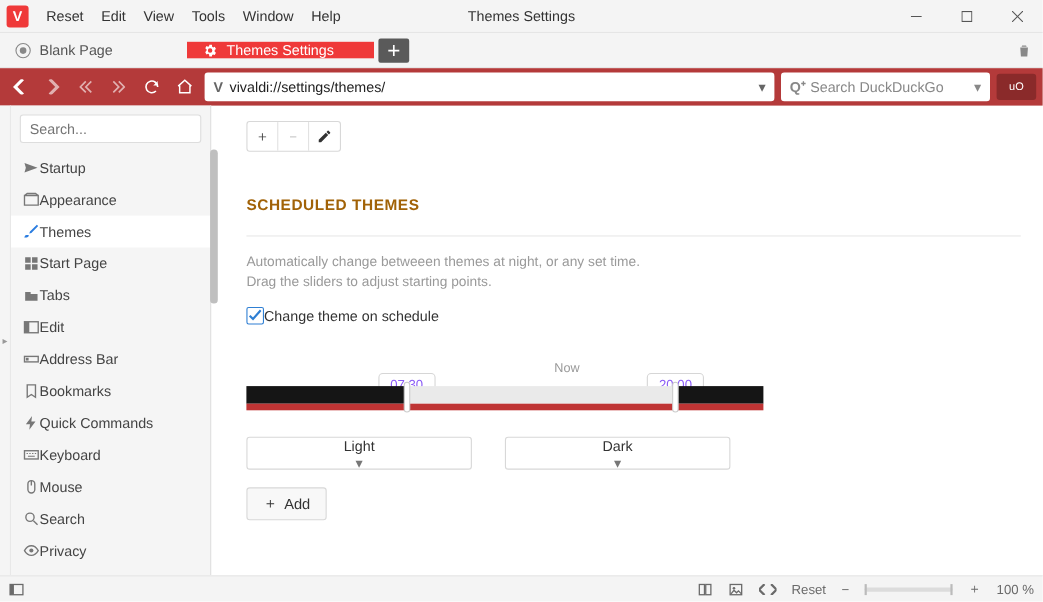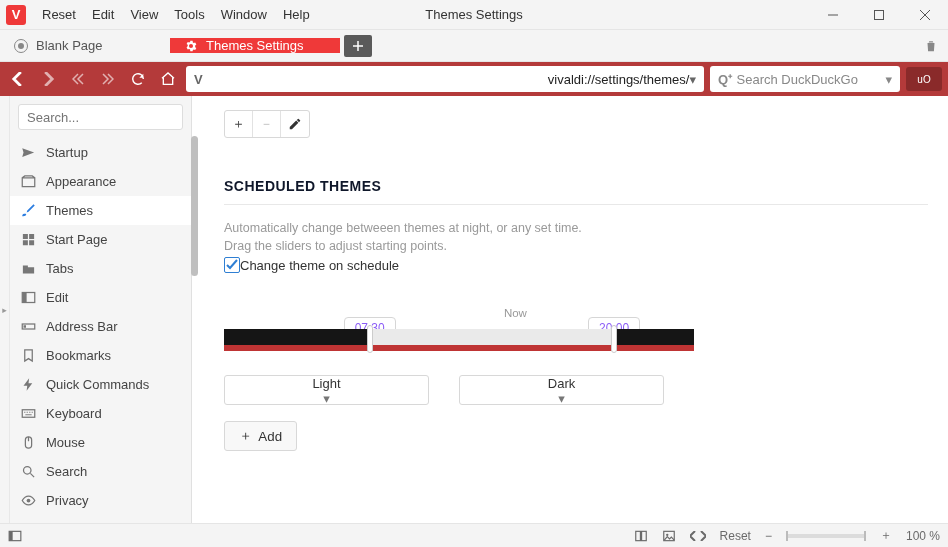--- a/index.html
+++ b/index.html
@@ -22,48 +22,48 @@
 .tab-blank .tab-icon::after { content: ""; width: 6px; height: 6px; background: #888; position: absolute; top: 50%; left: 50%; transform: translate(-50%,-50%); border-radius: 50%; }
 .tab-active .tab-icon svg { fill: #fff; }
 .newtab { width: 28px; display: flex; align-items: center; justify-content: center; background: #5a5a5a; color: #fff; margin-left: 4px; align-self: center; height: 22px; border-radius: 2px; }
 .trash { margin-left: auto; width: 34px; display: flex; align-items: center; justify-content: center; color: #888; }
 
 .navbar { height: 34px; background: #b43a3a; display: flex; align-items: center; padding: 0 6px; gap: 6px; }
 .nav-btn { width: 24px; height: 24px; display: flex; align-items: center; justify-content: center; color: #fff; }
 .nav-btn.dim { opacity: 0.6; }
 .addr { flex: 1; height: 26px; background: #fff; border-radius: 3px; display: flex; align-items: center; padding: 0 8px; }
 .addr-v { color: #666; margin-right: 6px; font-weight: bold; }
-.addr-text { flex: 1; color: #222; font-size: 13px; text-align: right; }
+.addr-text { flex: 1; color: #222; font-size: 13px; }
 .addr-drop { color: #666; }
 .search-field { width: 190px; height: 26px; background: #fff; border-radius: 3px; display: flex; align-items: center; padding: 0 8px; color: #888; }
 .search-field .q { font-weight: bold; margin-right: 4px; }
 .ext-btn { width: 36px; height: 24px; background: #8a2a2a; color: #fff; display: flex; align-items: center; justify-content: center; border-radius: 3px; font-size: 10px; }
 
 .content { display: flex; height: calc(100% - 30px - 32px - 34px - 24px); }
 .panel-strip { width: 10px; background: #f5f5f5; border-right: 1px solid #e8e8e8; display: flex; align-items: center; justify-content: center; }
 .panel-strip::before { content: "▸"; color: #999; font-size: 9px; }
 .sidebar { width: 182px; background: #f5f5f5; border-right: 1px solid #e0e0e0; position: relative; }
 .sb-search { margin: 8px; }
 .sb-search input { width: 100%; height: 26px; padding: 0 8px; border: 1px solid #ddd; border-radius: 3px; background: #fff; color: #6d28d9; font-size: 13px; }
 .sb-list { }
-.sb-item { display: flex; align-items: center; height: 29px; padding: 0 10px; gap: 10px; color: #444; cursor: default; }
+.sb-item { display: flex; align-items: center; height: 29px; padding: 0 10px; color: #444; cursor: default; }
 .sb-item.active { background: #fff; }
 .sb-icon { width: 16px; height: 16px; display: flex; align-items: center; justify-content: center; color: #777; }
 .sb-item.active .sb-icon { color: #2b7de0; }
 .sb-scrollbar { position: absolute; right: -7px; top: 40px; width: 7px; height: 140px; background: #bfbfbf; border-radius: 4px; }
 
 .main { flex: 1; overflow: auto; padding: 14px 20px 20px 32px; position: relative; }
 .tool-row { display: flex; gap: 0; border: 1px solid #d8d8d8; border-radius: 3px; width: fit-content; margin-bottom: 40px; }
 .tool-row .tb { width: 28px; height: 26px; display: flex; align-items: center; justify-content: center; border-right: 1px solid #e2e2e2; color: #444; }
 .tool-row .tb:last-child { border-right: none; }
 .tool-row .tb.dim { color: #bbb; }
 
-h2.section { font-size: 14px; font-weight: 700; letter-spacing: 0.5px; color: #0f172a; margin-bottom: 10px; }
+h2.section { font-size: 14px; font-weight: 700; letter-spacing: 0.5px; color: #a16207; margin-bottom: 20px; }
 .hr { border-top: 1px solid #e8e8e8; margin-bottom: 14px; }
-.desc { color: #9a9a9a; font-size: 12.5px; line-height: 1.45; margin-bottom: 2px; max-width: 380px; }
+.desc { color: #9a9a9a; font-size: 12.5px; line-height: 1.45; margin-bottom: 14px; max-width: 380px; }
 .checkbox-row { display: flex; align-items: center; gap: 0; margin-bottom: 28px; }
 .cb { width: 16px; height: 16px; border: 1.5px solid #2f7fd3; border-radius: 2px; display: flex; align-items: center; justify-content: center; color: #2f7fd3; }
 
 .timeline { position: relative; width: 470px; height: 54px; margin-bottom: 20px; }
 .time-bubble { position: absolute; top: 16px; background: #fff; border: 1px solid #d6d6d6; border-radius: 4px; padding: 3px 10px; font-size: 12px; color: #8b5cf6; transform: translateX(-50%); }
 .time-bubble.left { left: 31%; }
 .time-bubble.right { left: 83%; }
 .now-label { position: absolute; top: 6px; left: 62%; transform: translateX(-50%); font-size: 11.5px; color: #999; }
 .track { position: absolute; top: 28px; left: 0; right: 0; height: 22px; }
 .track .seg { position: absolute; top: 0; height: 16px; }

